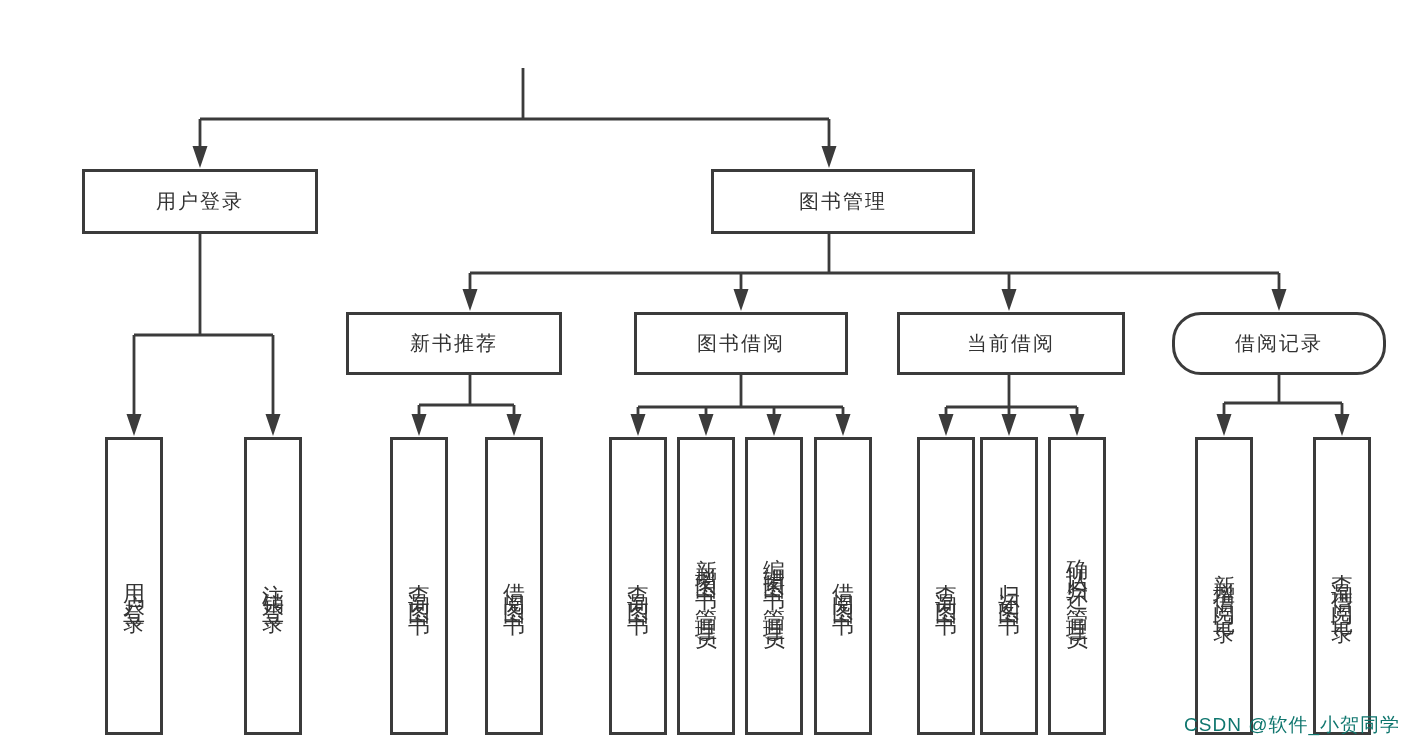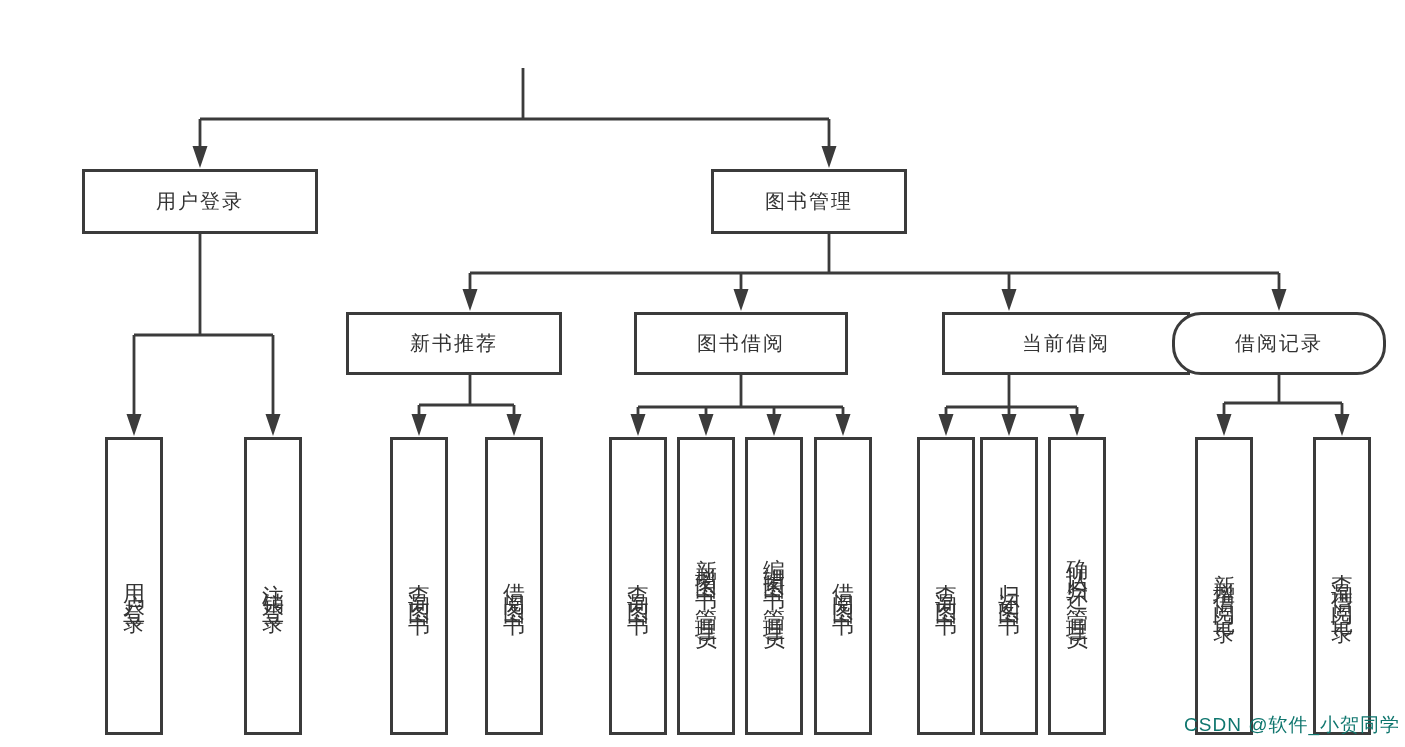--- a/index.html
+++ b/index.html
@@ -77,31 +77,31 @@
              M1001.5 414 L1016.5 414 L1009 436 Z
              M1069.5 414 L1084.5 414 L1077 436 Z
              M1216.5 414 L1231.5 414 L1224 436 Z
              M1334.5 414 L1349.5 414 L1342 436 Z"></path>
   </svg>
 
 
   <div class="node" style="left:82px; top:169px; width:236px; height:65px;">
     <span class="hlabel">用户登录</span>
   </div>
-  <div class="node" style="left:711px; top:169px; width:196px; height:65px;">
+  <div class="node" style="left:711px; top:169px; width:264px; height:65px;">
     <span class="hlabel">图书管理</span>
   </div>
 
   <div class="node" style="left:346px; top:312px; width:216px; height:63px;">
     <span class="hlabel">新书推荐</span>
   </div>
   <div class="node" style="left:634px; top:312px; width:214px; height:63px;text-align:right;">
     <span class="hlabel">图书借阅</span>
   </div>
-  <div class="node" style="left:942px; top:312px; width:248px; height:63px;">
+  <div class="node" style="left:897px; top:312px; width:228px; height:63px;">
     <span class="hlabel">当前借阅</span>
   </div>
   <div class="node" style="left:1172px; top:312px; width:214px; height:63px;border-radius:29px;">
     <span class="hlabel">借阅记录</span>
   </div>
 
   <div class="node leaf" style="left:105px;">
     <span class="vtext">用户登录</span>
   </div>
   <div class="node leaf" style="left:244px;">

